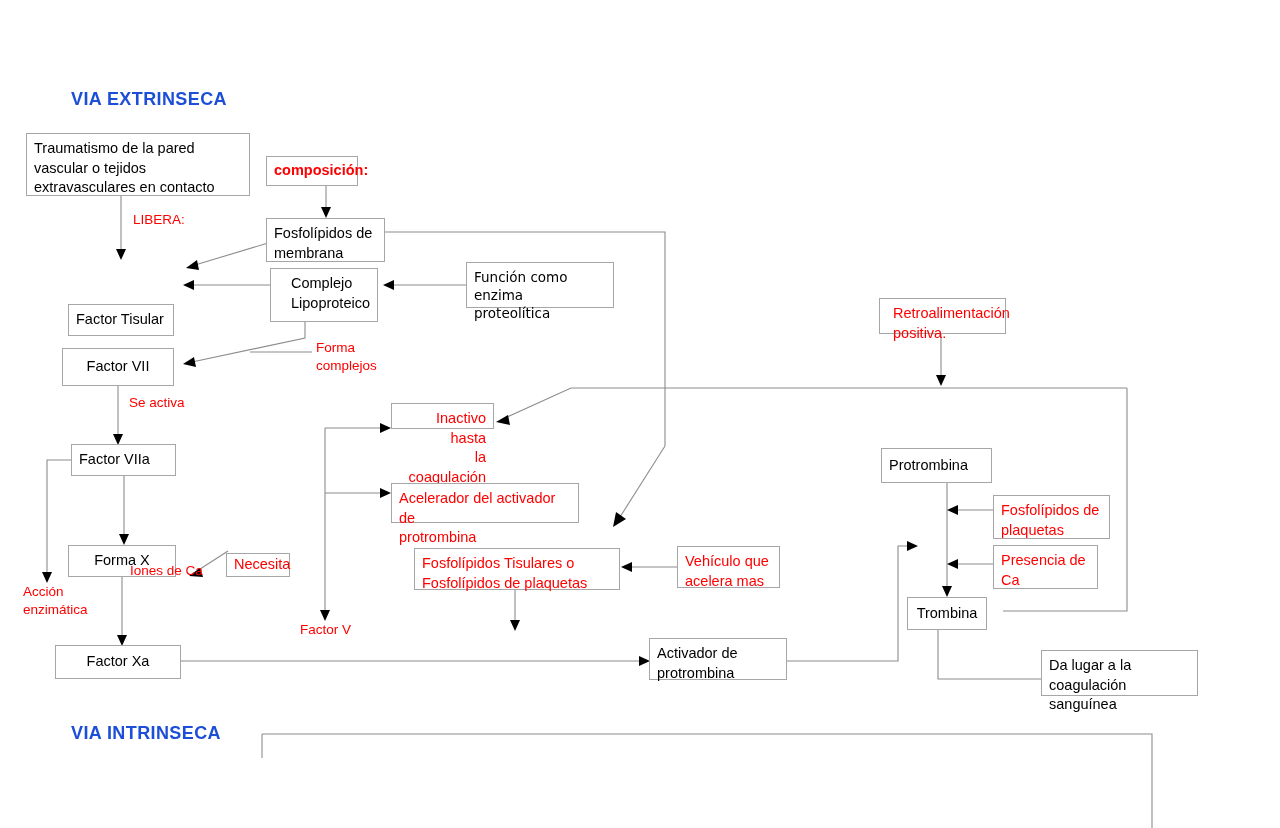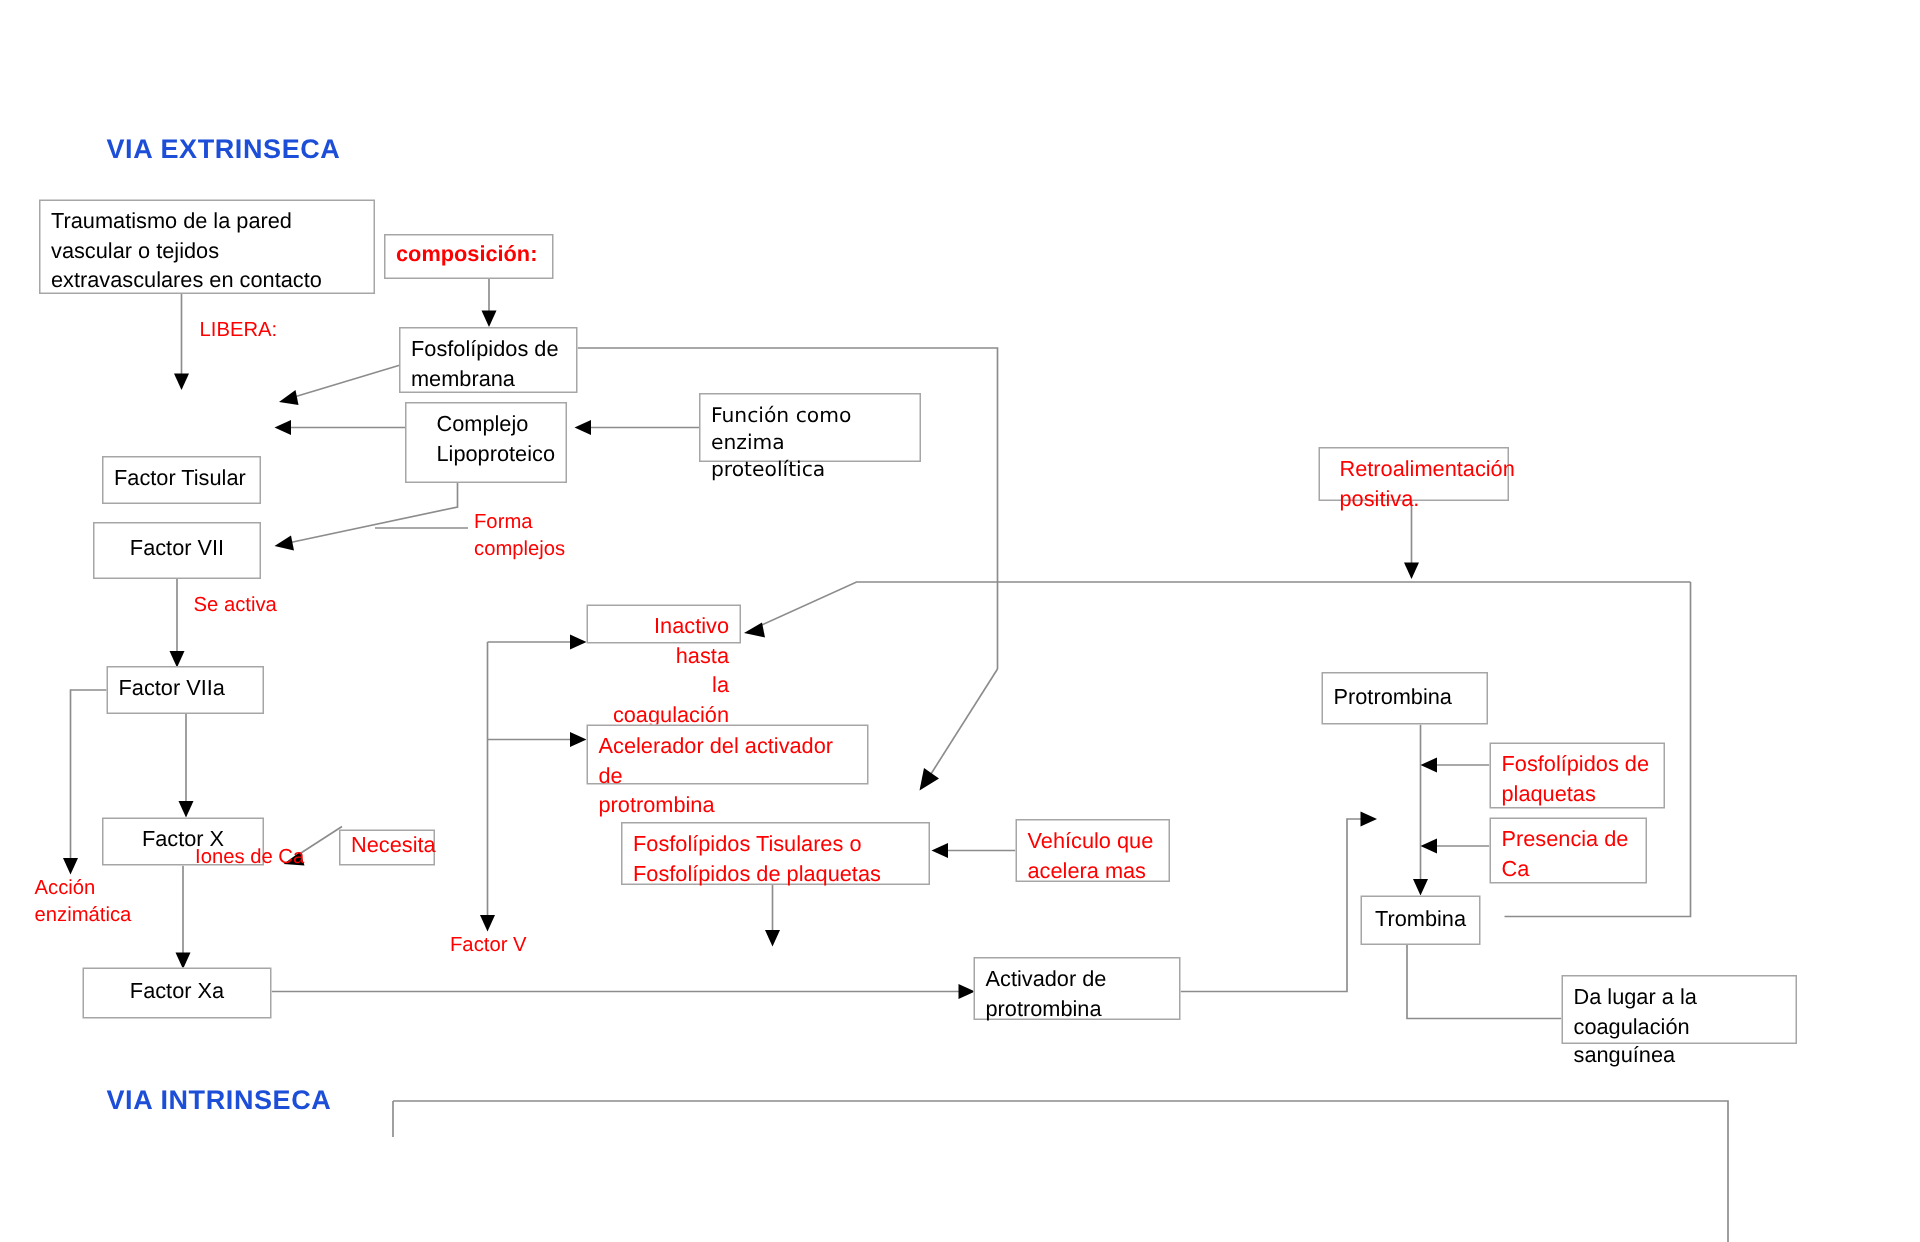--- a/index.html
+++ b/index.html
@@ -164,21 +164,21 @@
     <line x1="262" y1="734" x2="262" y2="758"></line>
   </svg>
 
   <div class="heading" style="left:71px; top:89px;">VIA  EXTRINSECA</div>
   <div class="heading" style="left:71px; top:723px;">VIA  INTRINSECA</div>
 
   <div class="node" style="left:26px; top:133px; width:224px; height:63px;">Traumatismo de la pared
 vascular o tejidos
 extravasculares en contacto</div>
 
-  <div class="node red bold" style="left:256px; top:156px; width:113px; height:30px; display:flex; align-items:center;">composición:</div>
+  <div class="node red bold" style="left:266px; top:156px; width:92px; height:30px; display:flex; align-items:center;">composición:</div>
 
   <div class="node" style="left:266px; top:218px; width:119px; height:44px;">Fosfolípidos de
 membrana</div>
 
   <div class="node" style="left:68px; top:260px; width:106px; height:32px; display:flex; align-items:center;margin-top:44px;">Factor Tisular</div>
 
   <div class="node" style="left:270px; top:268px; width:108px; height:54px;padding-left:20px;">Complejo
 Lipoproteico</div>
 
   <div class="node alt" style="left:466px; top:262px; width:148px; height:46px;">Función como enzima
@@ -195,21 +195,21 @@
   <div class="node" style="left:881px; top:448px; width:111px; height:35px; display:flex; align-items:center;">Protrombina</div>
 
   <div class="node" style="left:71px; top:444px; width:105px; height:32px; display:flex; align-items:center;">Factor VIIa</div>
 
   <div class="node red" style="left:391px; top:483px; width:188px; height:40px;">Acelerador del activador de
 protrombina</div>
 
   <div class="node red" style="left:993px; top:495px; width:117px; height:44px;">Fosfolípidos de
 plaquetas</div>
 
-  <div class="node" style="left:68px; top:545px; width:108px; height:32px; display:flex; align-items:center; justify-content:center;">Factor X</div>
+  <div class="node" style="left:68px; top:545px; width:108px; height:32px; display:flex; align-items:center; justify-content:center;">Forma X</div>
 
   <div class="node red" style="left:226px; top:553px; width:64px; height:24px; display:flex; align-items:center;">Necesita</div>
 
   <div class="node red" style="left:993px; top:545px; width:105px; height:44px;">Presencia de
 Ca</div>
 
   <div class="node red" style="left:414px; top:548px; width:206px; height:42px;">Fosfolípidos Tisulares o
 Fosfolípidos de plaquetas</div>
 
   <div class="node red" style="left:677px; top:546px; width:103px; height:42px;">Vehículo que

